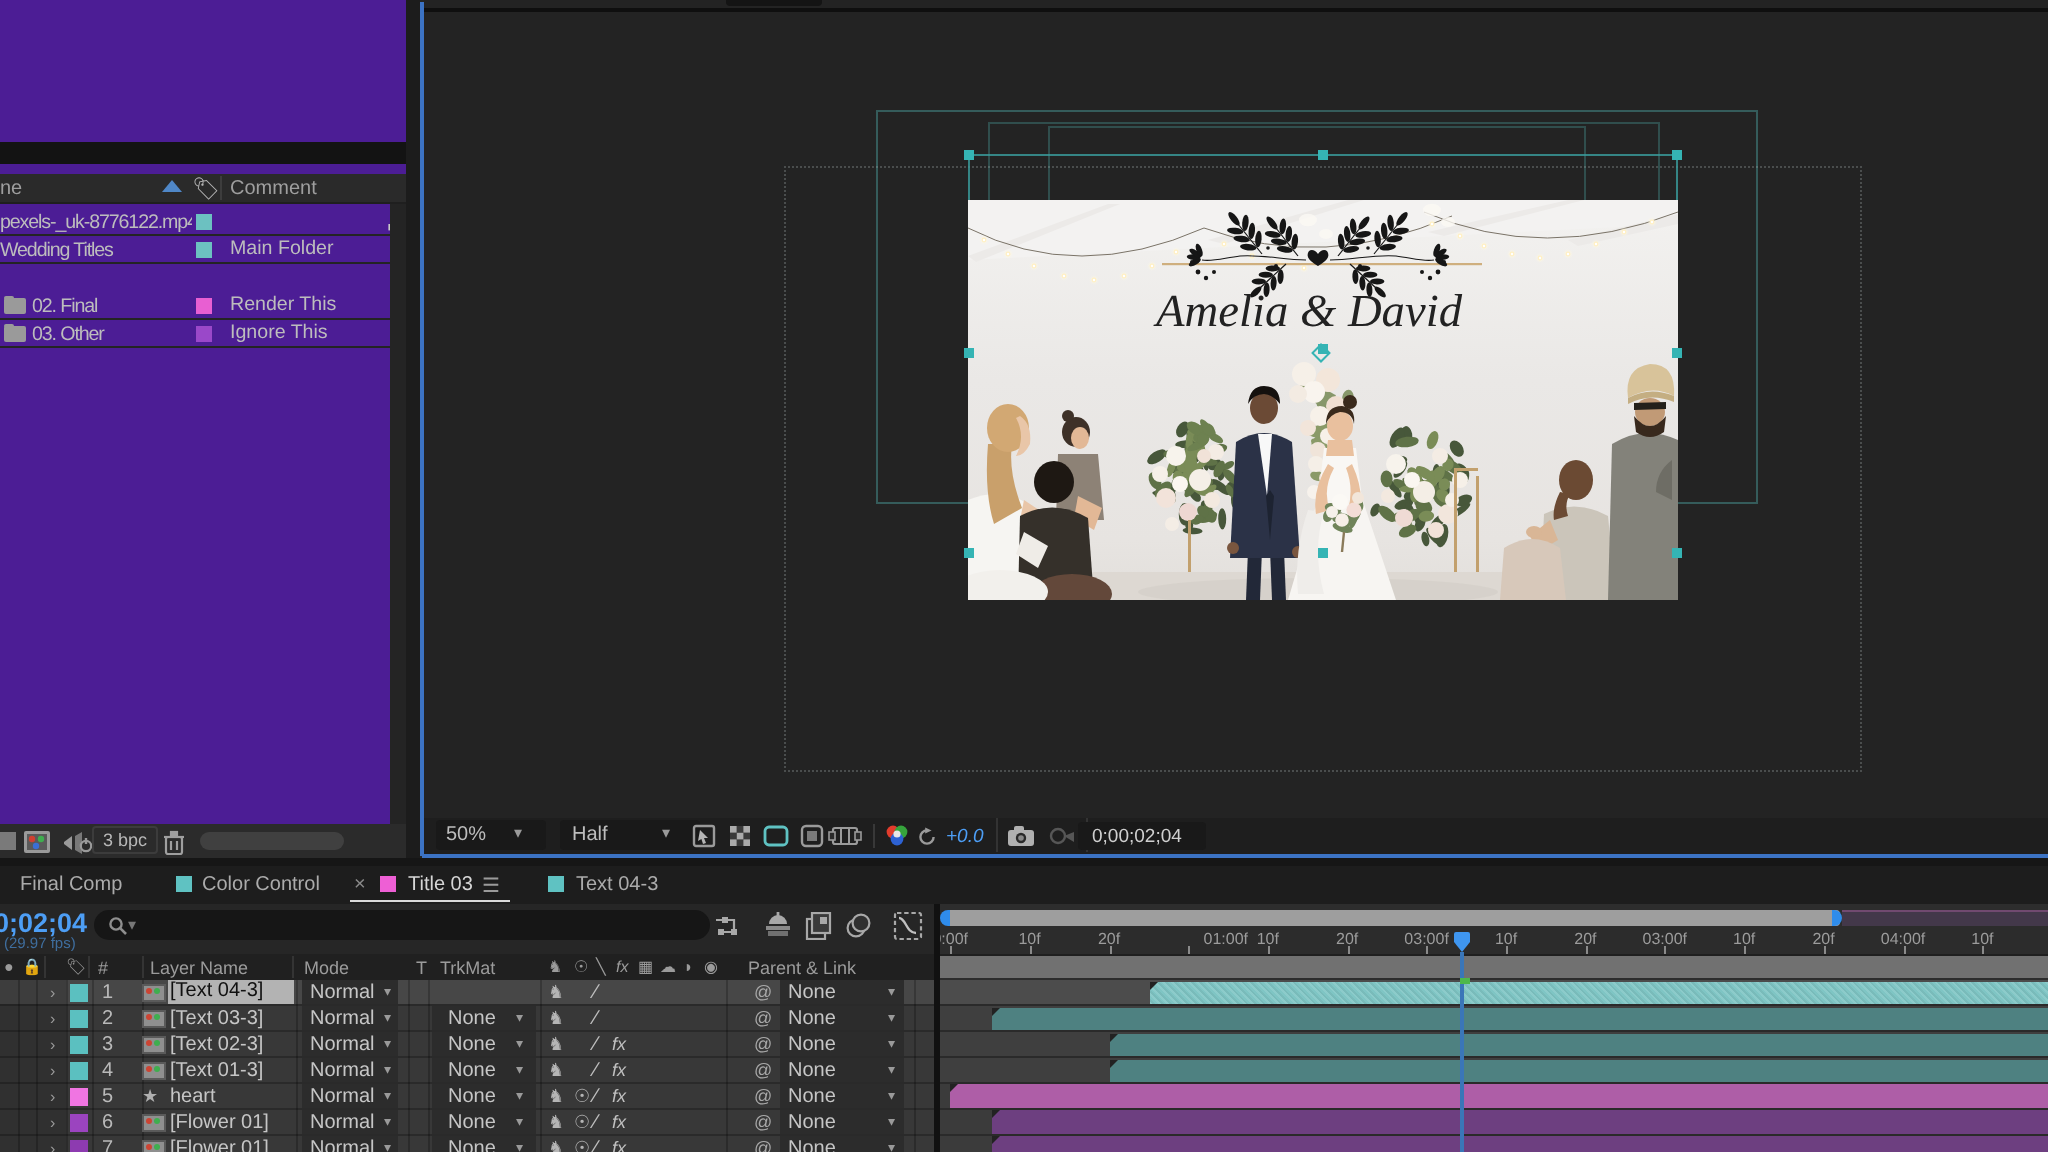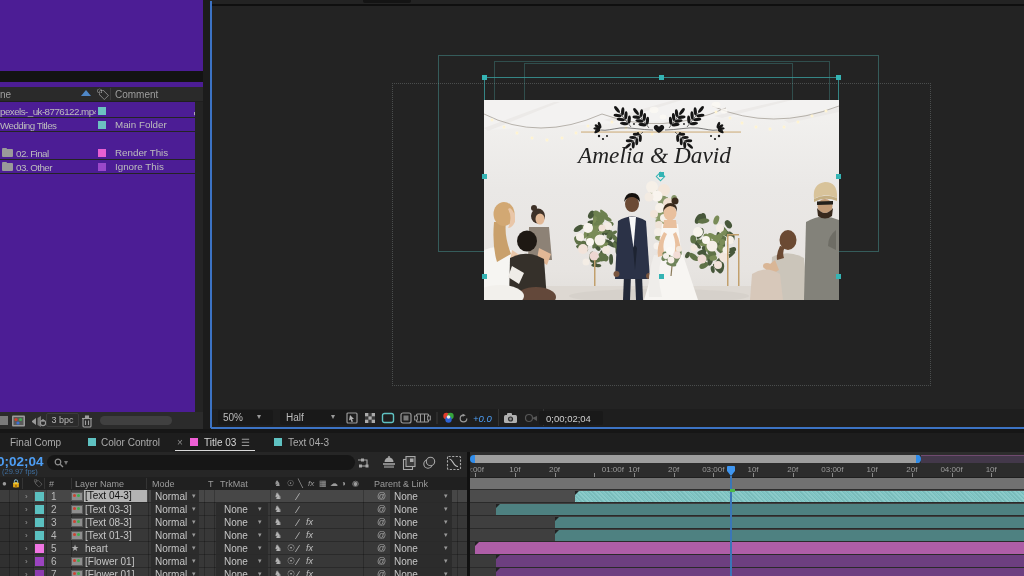--- a/index.html
+++ b/index.html
@@ -747,21 +747,21 @@
 <span class="a" style="left:214px;top:0;width:1px;height:12.9px;background:rgba(0,0,0,0.22);"></span>
 <span class="a" style="left:270px;top:0;width:1px;height:12.9px;background:rgba(0,0,0,0.22);"></span>
 <span class="a" style="left:363px;top:0;width:1px;height:12.9px;background:rgba(0,0,0,0.22);"></span>
 <span class="a" style="left:457px;top:0;width:1px;height:12.9px;background:rgba(0,0,0,0.22);"></span>
 <span class="a" style="left:25px;top:2px;color:#9a9a9a;font-size:8px;">›</span>
 <span class="a" style="left:35px;top:2px;width:9px;height:9px;background:#5bc0c0;"></span>
 <span class="a" style="left:51px;top:1px;color:#b9b9b9;">3</span>
 <span class="a" style="left:71px;top:2px;width:12px;height:9px;background:#8f8f8f;border:1px solid #5a5a5a;"></span>
     <span class="a" style="left:73px;top:4px;width:3px;height:3px;background:#cc4433;border-radius:50%;"></span>
     <span class="a" style="left:77px;top:4px;width:3px;height:3px;background:#3fae4f;border-radius:50%;"></span>
-<span class="a" style="left:85px;top:1px;">[Text 08-3]</span>
+<span class="a" style="left:85px;top:1px;">[Text 02-3]</span>
 <span class="a" style="left:151px;top:0;width:48px;height:12px;background:#2c2c2c;"></span>
     <span class="a" style="left:155px;top:1px;">Normal</span>
     <span class="a" style="left:192px;top:2px;color:#9a9a9a;font-size:7px;">▾</span>
 <span class="a" style="left:216px;top:0;width:52px;height:12px;background:#2c2c2c;"></span>
     <span class="a" style="left:224px;top:1px;">None</span>
     <span class="a" style="left:258px;top:2px;color:#9a9a9a;font-size:7px;">▾</span>
 <span class="a" style="left:274px;top:1px;color:#b5b5b5;font-size:9px;">♞</span>
 <span class="a" style="left:297px;top:1px;color:#c0c0c0;font-size:10px;">∕</span>
 <span class="a" style="left:306px;top:1px;color:#c0c0c0;font-size:9px;font-style:italic;">fx</span>
 <span class="a" style="left:377px;top:1px;color:#a8a8a8;font-size:9px;">@</span>

